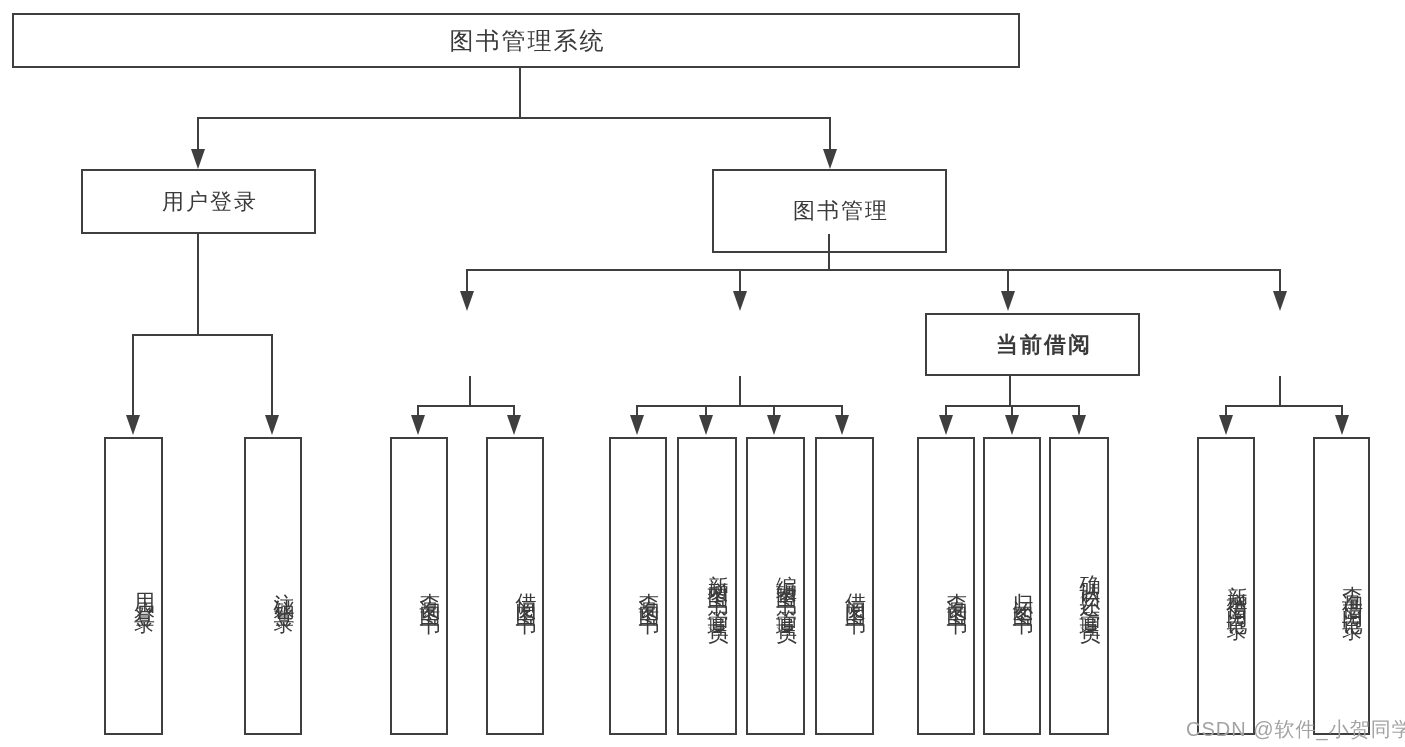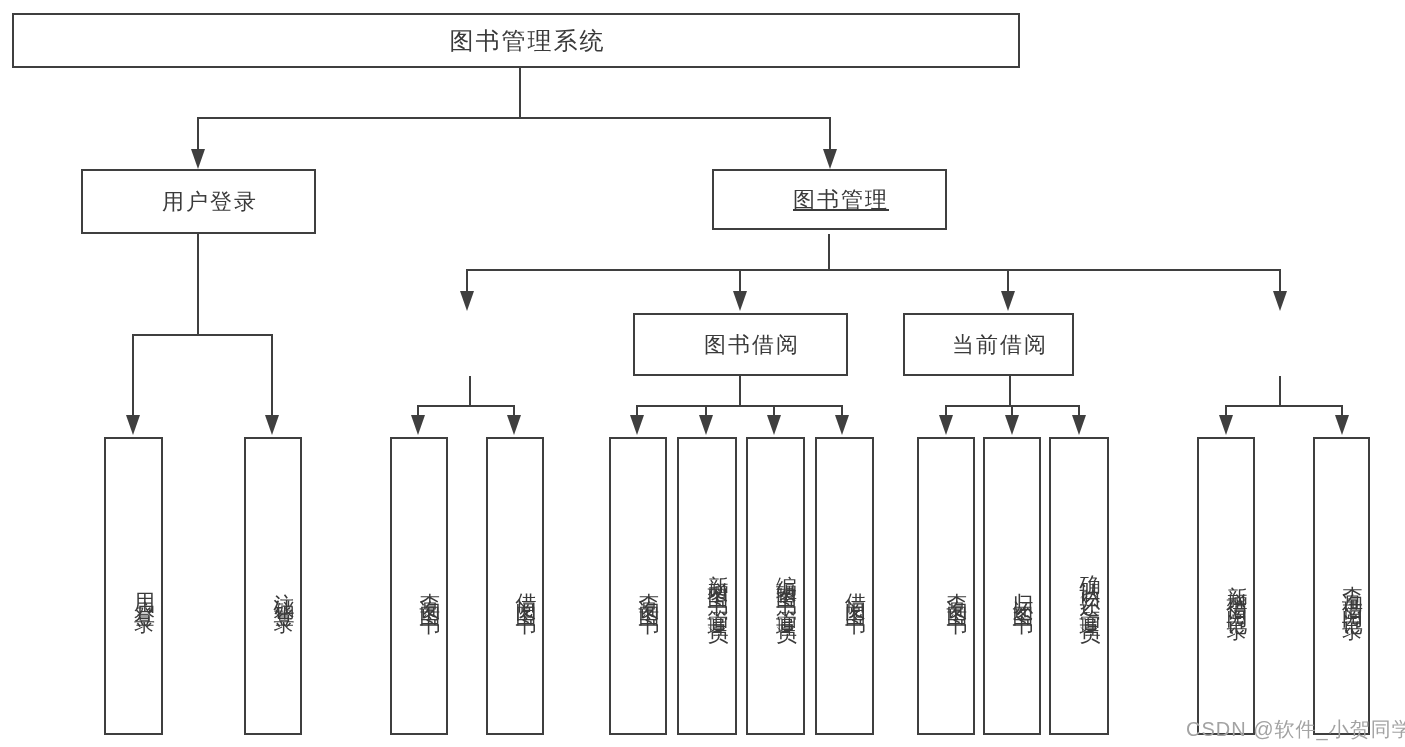--- a/index.html
+++ b/index.html
@@ -61,42 +61,41 @@
   <div class="node node-root" style="left:12px; top:13px; width:1008px; height:55px;">图书管理系统</div>
 
   <div class="v-line" style="left:519px; top:68px; height:50px;"></div>
   <div class="h-line" style="left:197px; top:117px; width:634px;"></div>
   <div class="v-line" style="left:197px; top:117px; height:33px;"></div>
   <div class="arrow-head" style="left:191px; top:149px;"></div>
   <div class="v-line" style="left:829px; top:117px; height:33px;"></div>
   <div class="arrow-head" style="left:823px; top:149px;"></div>
 
   <div class="node node-h" style="left:81px; top:169px; width:235px; height:65px;">用户登录</div>
-  <div class="node node-h" style="left:712px; top:169px; width:235px; height:61px;text-decoration:underline;">图书管理</div>
+  <div class="node node-h" style="left:712px; top:169px; width:235px; height:84px;">图书管理</div>
 
   <div class="v-line" style="left:197px; top:234px; height:101px;"></div>
   <div class="h-line" style="left:132px; top:334px; width:141px;"></div>
   <div class="v-line" style="left:132px; top:334px; height:82px;"></div>
   <div class="arrow-head" style="left:126px; top:415px;"></div>
   <div class="v-line" style="left:271px; top:334px; height:82px;"></div>
   <div class="arrow-head" style="left:265px; top:415px;"></div>
 
   <div class="v-line" style="left:828px; top:234px; height:37px;"></div>
   <div class="h-line" style="left:466px; top:269px; width:815px;"></div>
   <div class="v-line" style="left:466px; top:269px; height:24px;"></div>
   <div class="arrow-head" style="left:460px; top:291px;"></div>
   <div class="v-line" style="left:739px; top:269px; height:24px;"></div>
   <div class="arrow-head" style="left:733px; top:291px;"></div>
   <div class="v-line" style="left:1007px; top:269px; height:24px;"></div>
   <div class="arrow-head" style="left:1001px; top:291px;"></div>
   <div class="v-line" style="left:1279px; top:269px; height:24px;"></div>
   <div class="arrow-head" style="left:1273px; top:291px;"></div>
 
-  <div class="node node-h" style="left:633px; top:313px; width:215px; height:63px;">图书借阅</div>
-  <div class="node node-h" style="left:903px; top:313px; width:171px; height:63px;">当前借阅</div>
+  <div class="node node-h" style="left:925px; top:313px; width:215px; height:63px;font-weight:bold;">当前借阅</div>
 
   <div class="v-line" style="left:469px; top:376px; height:30px;"></div>
   <div class="h-line" style="left:417px; top:405px; width:98px;"></div>
   <div class="v-line" style="left:417px; top:405px; height:12px;"></div>
   <div class="arrow-head" style="left:411px; top:415px;"></div>
   <div class="v-line" style="left:513px; top:405px; height:12px;"></div>
   <div class="arrow-head" style="left:507px; top:415px;"></div>
 
   <div class="v-line" style="left:739px; top:376px; height:30px;"></div>
   <div class="h-line" style="left:636px; top:405px; width:207px;"></div>

